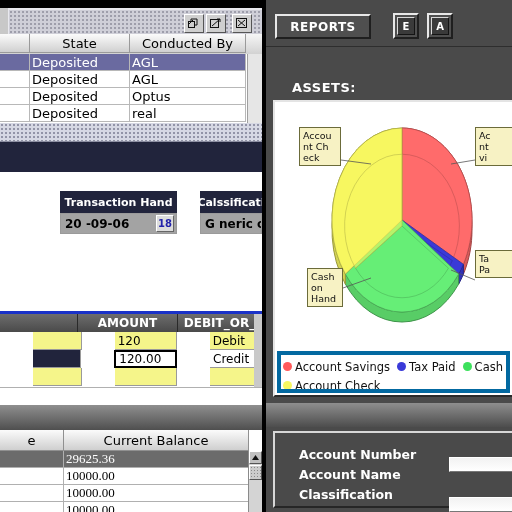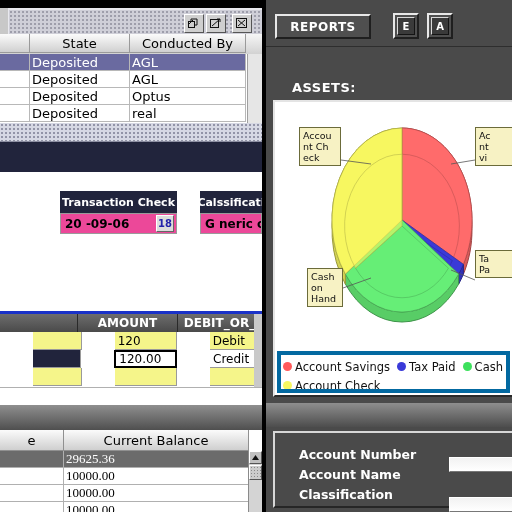--- a/index.html
+++ b/index.html
@@ -41,21 +41,21 @@
   #midDots{position:absolute;left:0;top:0;right:0;height:18px;
       background:#d6d8e4;background-image:radial-gradient(#8d8fa3 0.7px,transparent 0.8px);
       background-size:4px 4px;border-bottom:1px solid #8d8fa3;}
   #midNavy{position:absolute;left:0;top:19px;right:0;height:30px;background:#21243c;}
   #midWhite{position:absolute;left:0;top:49px;right:0;height:140px;background:#fff;}
 
   .fldGroup{position:absolute;}
   .fldHead{background:#21243c;color:#fff;font-size:11px;font-weight:bold;
       height:22px;display:flex;align-items:center;justify-content:center;
       overflow:hidden;white-space:nowrap;}
-  .fldBox{background:#ec4899;border:1px solid #9a9a9a;height:21px;display:flex;align-items:center;
+  .fldBox{background:#a3a3a3;border:1px solid #9a9a9a;height:21px;display:flex;align-items:center;
       box-sizing:border-box;}
   .fldBox .val{font-size:12px;font-weight:bold;color:#000;padding-left:4px;white-space:nowrap;overflow:hidden;}
   .spin{margin-left:auto;width:16px;height:15px;margin-right:2px;background:#dcdcdc;
       border:1px solid #fff;border-right-color:#666;border-bottom-color:#666;
       font-size:10px;color:#2222aa;display:flex;align-items:center;justify-content:center;font-weight:bold;}
 
   #midBlue{position:absolute;left:0;top:188px;right:0;height:3px;background:#1a32c8;}
   #amtHdr{position:absolute;left:0;top:191px;right:0;height:18px;display:flex;
       background:linear-gradient(#6d6d6d,#4a4a4a);}
   .ah{color:#fff;font-size:12px;font-weight:bold;display:flex;align-items:center;justify-content:center;
@@ -208,21 +208,21 @@
       <div class="vscroll"></div>
     </div>
   </div>
 
   <div id="winMid" class="abs">
     <div id="midDots"></div>
     <div id="midNavy"></div>
     <div id="midWhite"></div>
 
     <div class="fldGroup" style="left:60px;top:68px;width:117px;">
-      <div class="fldHead">Transaction Check</div>
+      <div class="fldHead">Transaction Hand</div>
       <div class="fldBox">
         <span class="val">20  -09-06</span>
         <span class="spin">18</span>
       </div>
     </div>
 
     <div class="fldGroup" style="left:200px;top:68px;width:62px;">
       <div class="fldHead">Calssificati</div>
       <div class="fldBox">
         <span class="val">G  neric o</span>

